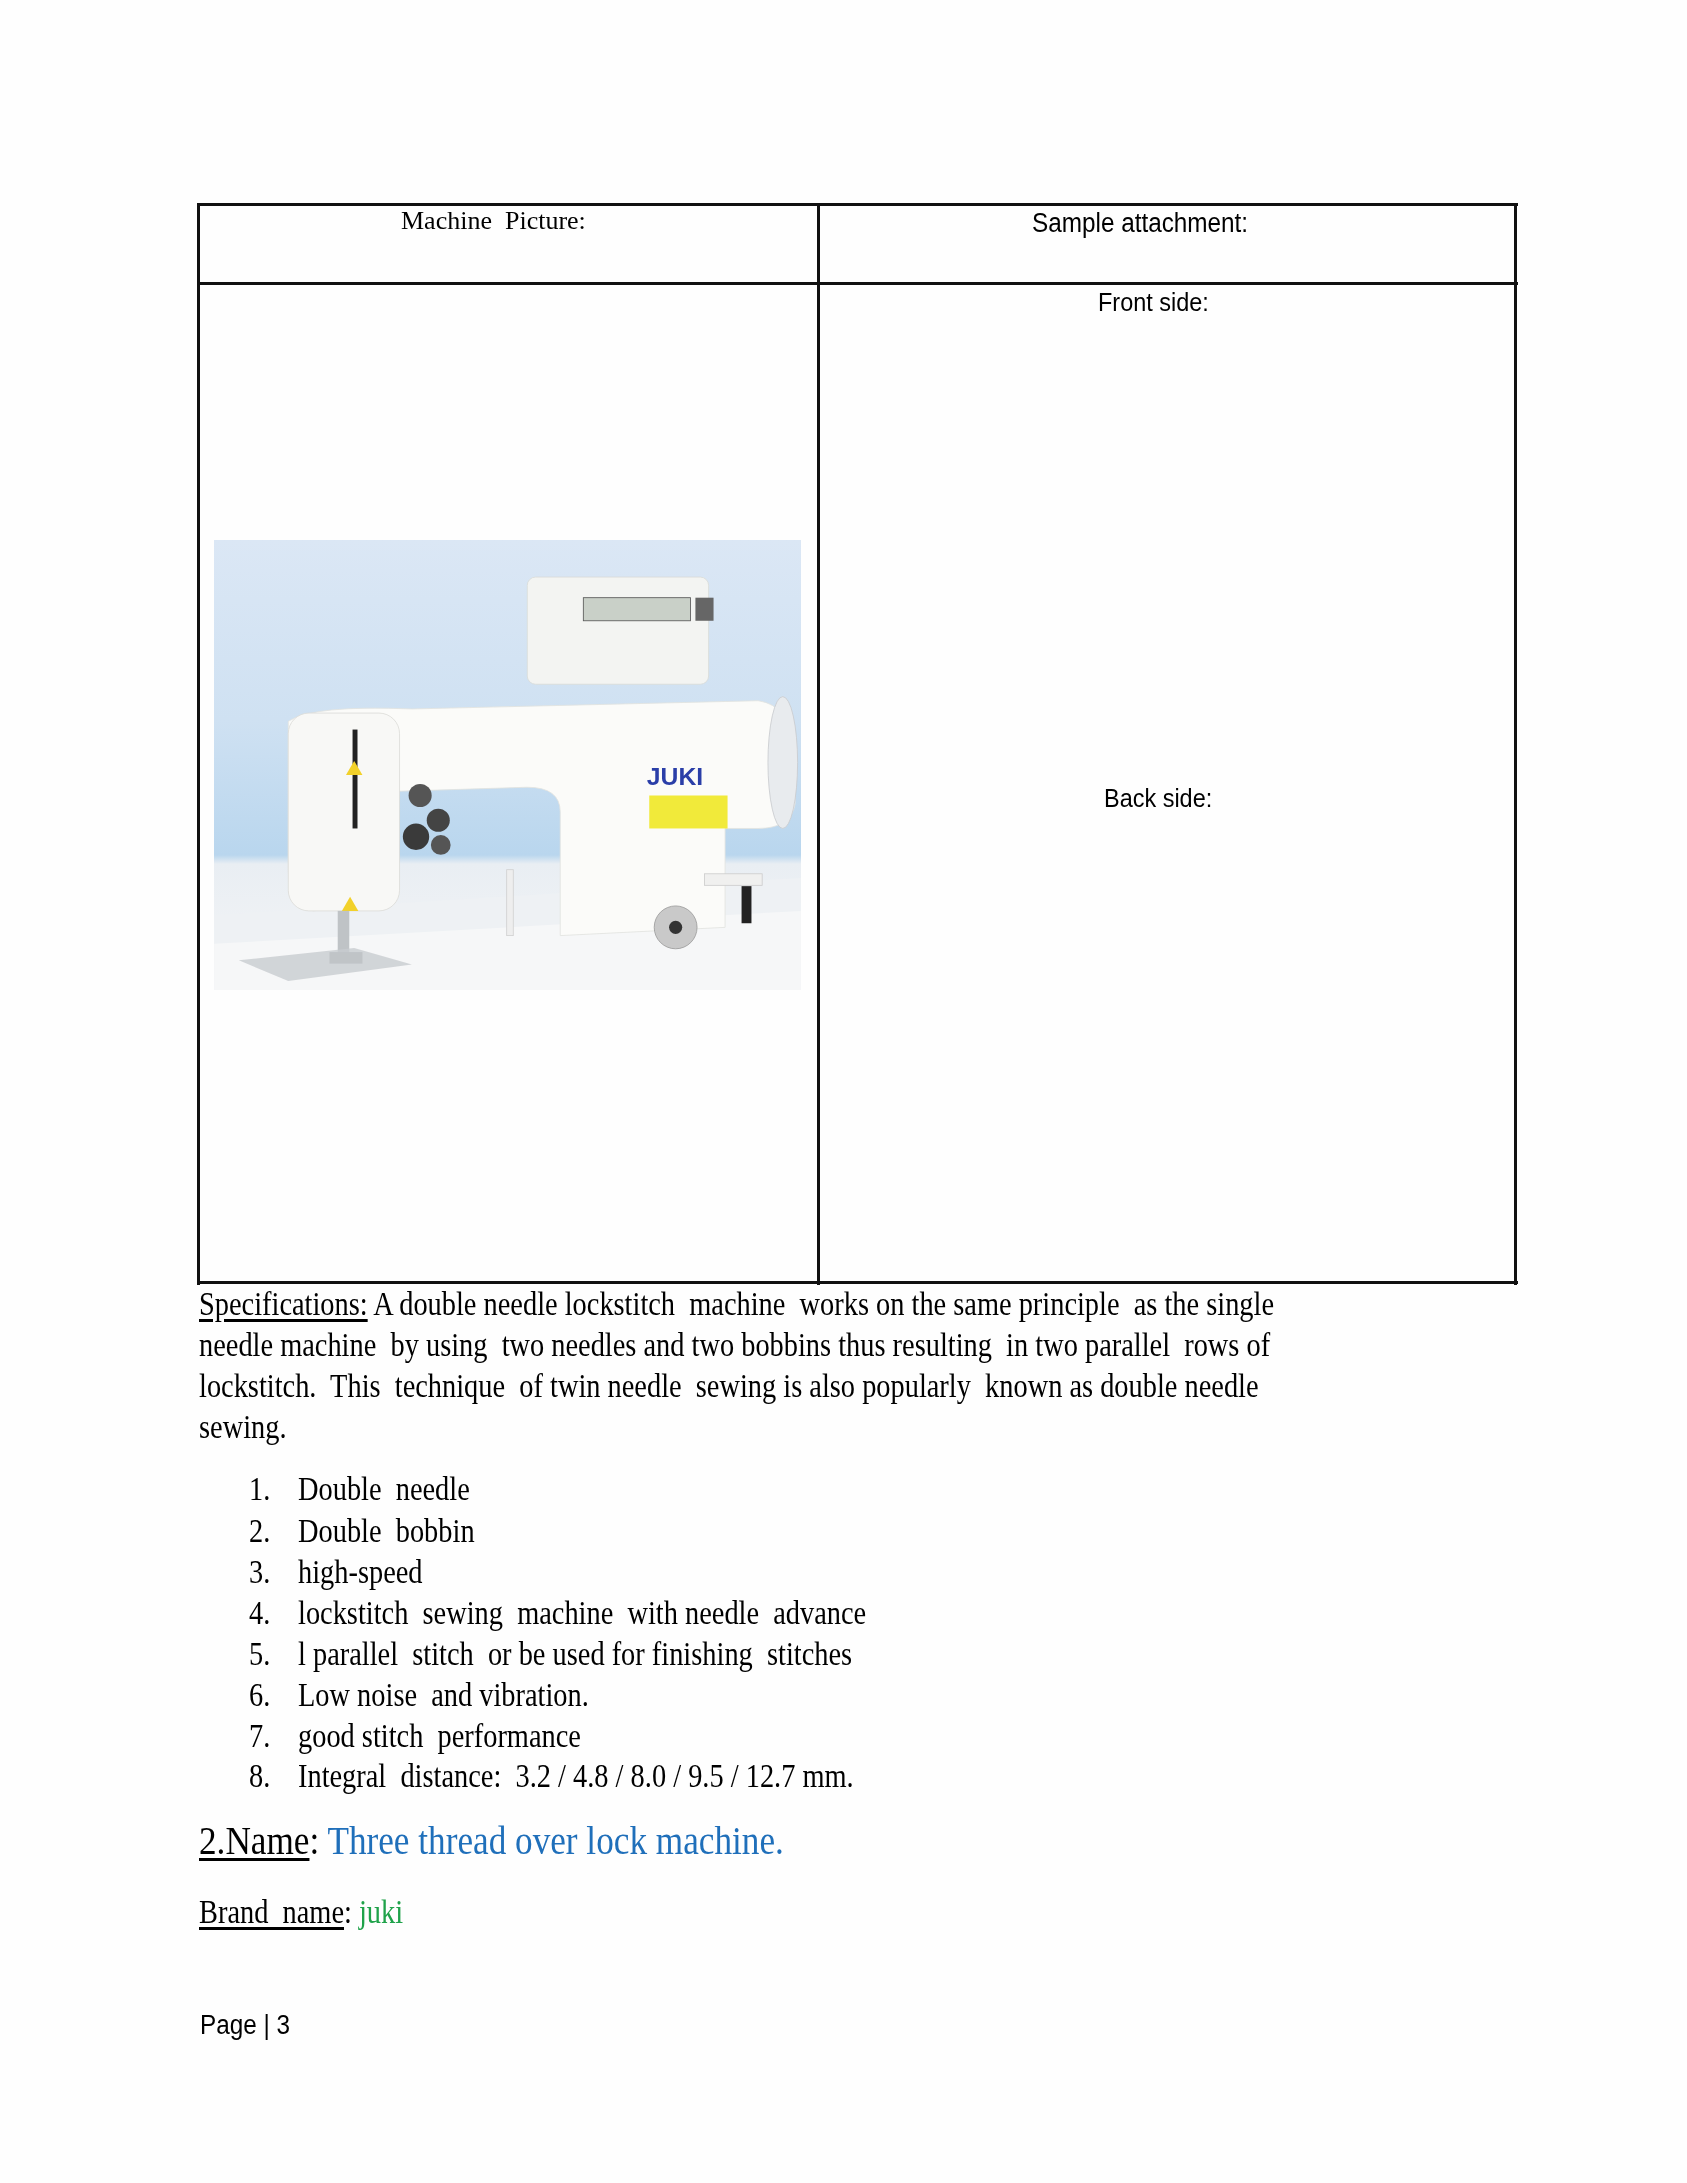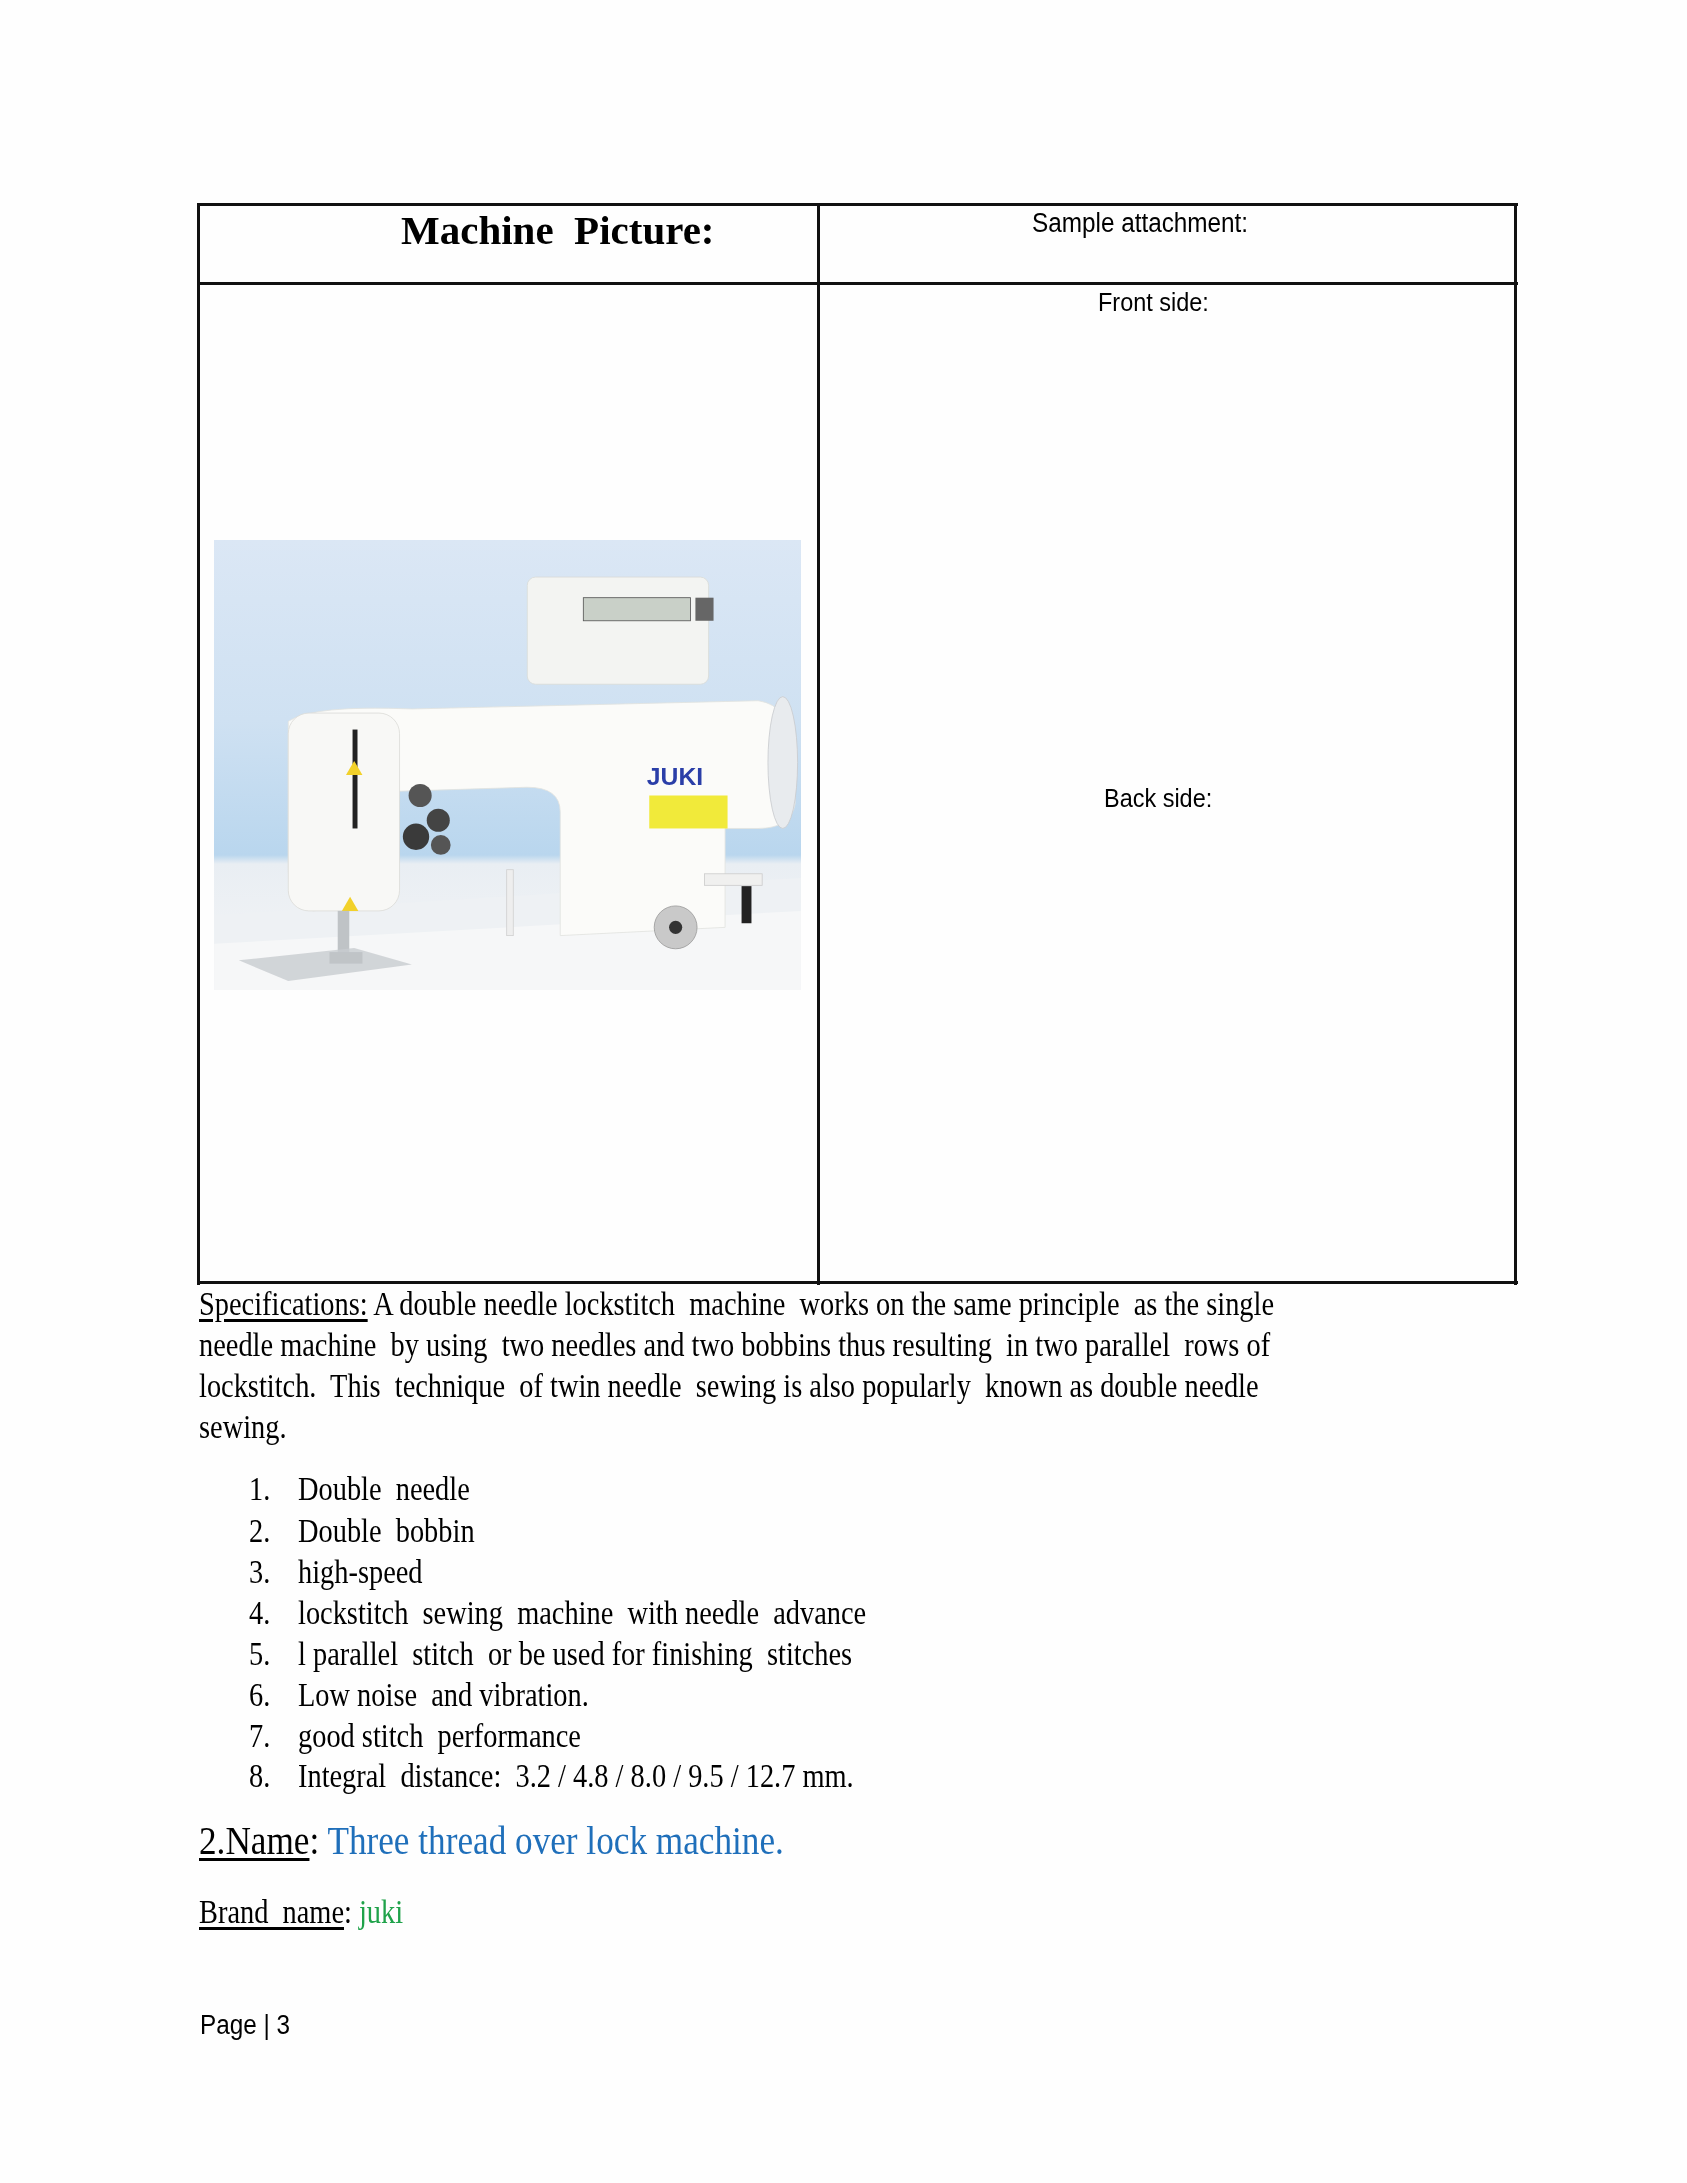--- a/index.html
+++ b/index.html
@@ -5,21 +5,21 @@
   html, body { margin:0; padding:0; }
   body {
     width:1687px; height:2183px; background:#fefefe; position:relative; overflow:hidden;
     font-family:"Liberation Serif", serif; color:#000;
   }
   .abs { position:absolute; }
   
   .tbl { position:absolute; left:197px; top:203px; width:1317px; height:1080px; }
   .hline { position:absolute; height:3.3px; background:#111; }
   .vline { position:absolute; width:3.3px; background:#111; }
-  .hdr-serif { font-family:"Liberation Serif", serif; font-size:41px; white-space:pre;font-weight:bold; }
+  .hdr-serif { font-family:"Liberation Serif", serif; font-size:26px; white-space:pre; }
   .hdr-sans { font-family:"Liberation Sans", sans-serif; font-size:27px; white-space:pre; transform:scaleX(0.9); transform-origin:left top; }
   .cell-label { font-family:"Liberation Sans", sans-serif; font-size:25.5px; white-space:pre; transform:scaleX(0.92); transform-origin:left top; }
 
   
   .photo { position:absolute; left:214px; top:540px; width:587px; height:450px; overflow:hidden;
     background:linear-gradient(180deg,#dbe7f5 0%,#cfe1f2 40%,#b9d6ee 70%,#e9eef3 72%,#f4f5f6 100%); }
 
   
   .txt { position:absolute; font-size:33px; white-space:pre; transform:scaleX(0.86); transform-origin:left top; line-height:41px; }
   .u { text-decoration:underline; text-decoration-thickness:2.5px; text-underline-offset:4.1px; }

